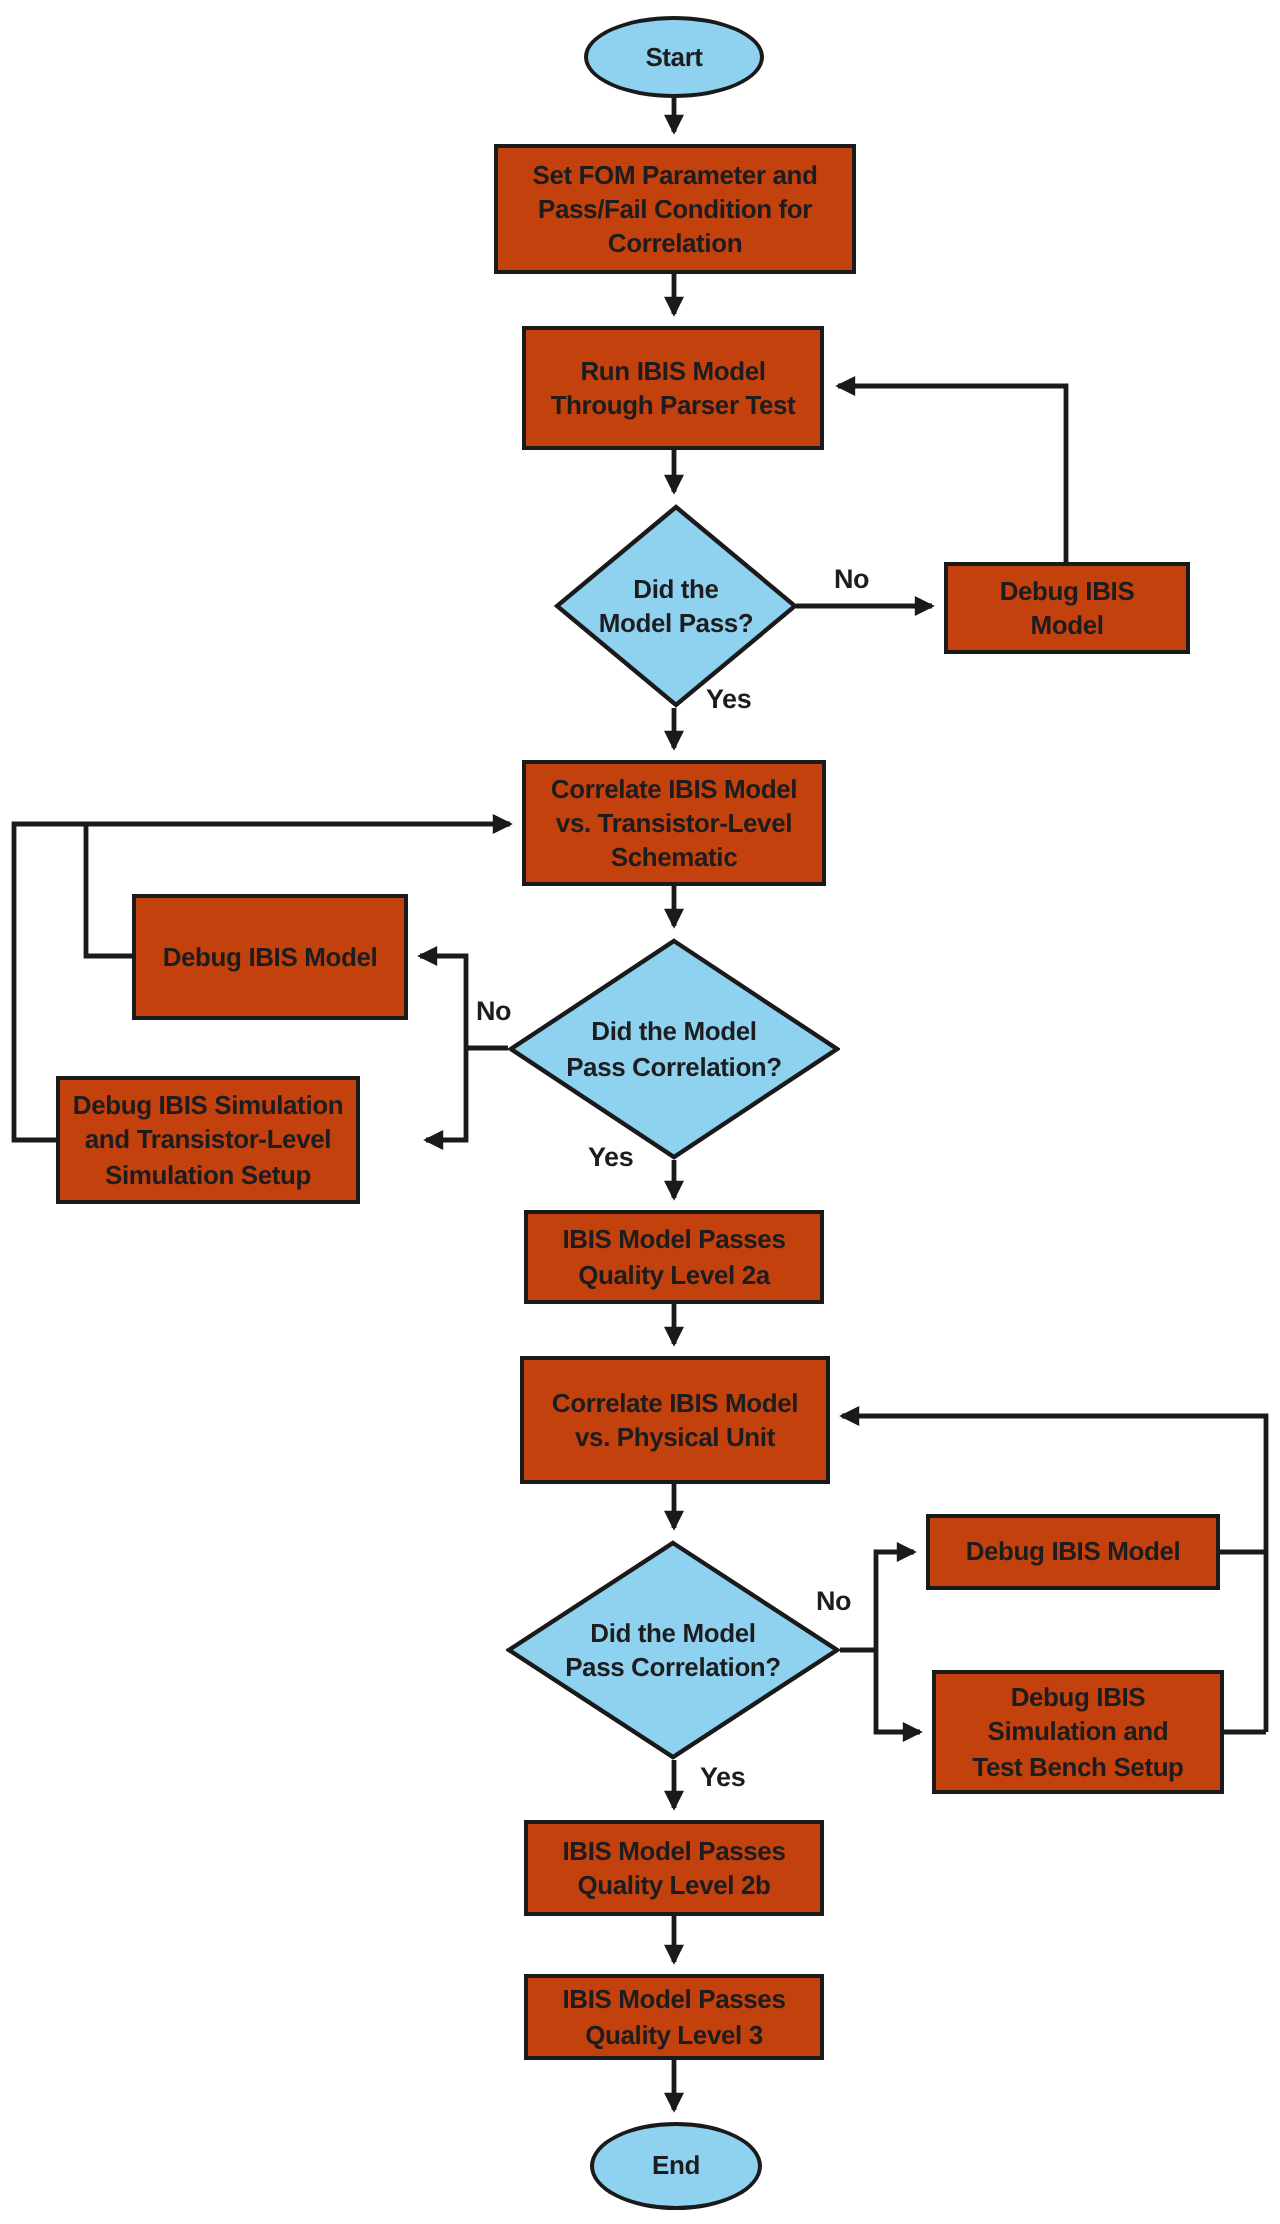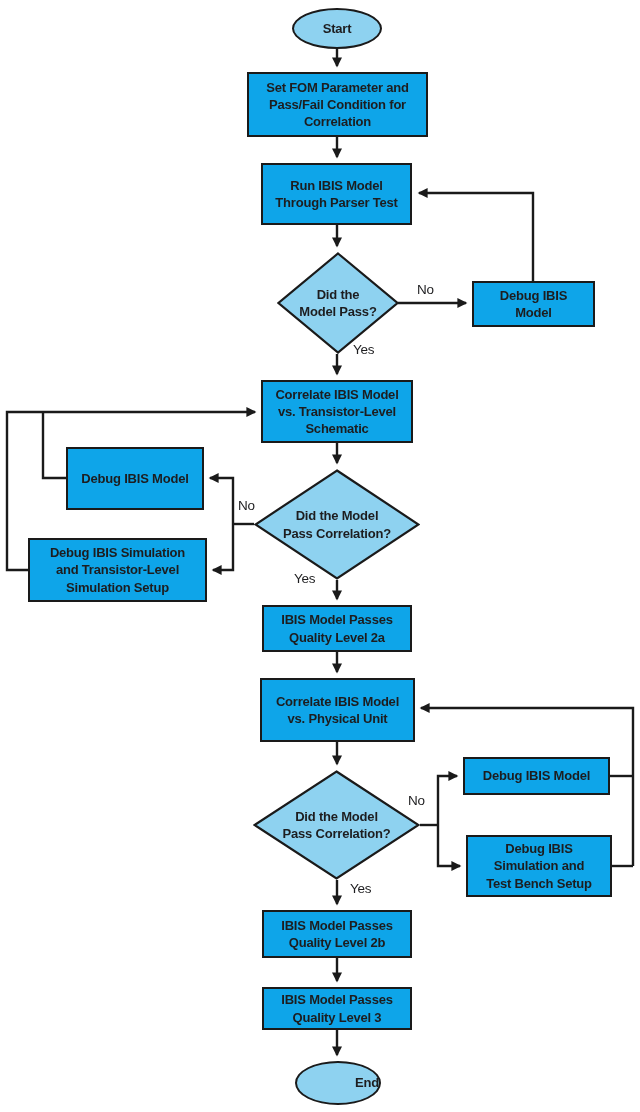--- a/index.html
+++ b/index.html
@@ -18,37 +18,37 @@
     text-align:center;
     box-sizing:border-box;
     color:#1d1d1f;
     font-weight:bold;
     font-size:13px;
     line-height:1.33;
     letter-spacing:-0.2px;
     white-space:pre-line;
   }
   .process{
-    background:#0ea5e9;
+    background:#c2410c;
     border:2px solid #1a1a1a;
   }
   .terminal{
     background:#8ed2f0;
     border:2px solid #1a1a1a;
     border-radius:50%;
   }
   .decision{background:transparent;border:none;padding:0;}
   .decision svg{position:absolute;left:0;top:0;}
   .decision .dlabel{
     position:relative;z-index:2;
     white-space:pre-line;
   }
   .edge-label{
     position:absolute;
-    font-size:13.5px;font-weight:normal;color:#1d1d1f;
+    font-size:13.5px;font-weight:bold;color:#1d1d1f;
     letter-spacing:-0.2px;
   }
 </style>
 </head>
 <body>
 
 <div id="canvas">
 
   <svg id="wires" width="640" height="1112" viewBox="0 0 640 1112">
     <defs>
@@ -79,39 +79,39 @@
       <path d="M612 866 L633 866"></path>
       <path d="M633 866 L633 708 L421 708" marker-end="url(#arrow)"></path>
       <path d="M337 880 L337 904" marker-end="url(#arrow)"></path>
       <path d="M337 958 L337 981" marker-end="url(#arrow)"></path>
       <path d="M337 1030 L337 1055" marker-end="url(#arrow)"></path>
     </g>
   </svg>
 
   <div class="node terminal" style="left:292px;top:8px;width:90px;height:41px;"><span>Start</span></div>
 
-  <div class="node terminal" style="left:295px;top:1061px;width:86px;height:44px;justify-content:flex-end;"><span>End</span></div>
+  <div class="node terminal" style="left:295px;top:1061px;width:86px;height:44px;"><span>End</span></div>
 
   <div class="node process" style="left:247px;top:72px;width:181px;height:65px;"><span>Set FOM Parameter and
 Pass/Fail Condition for
 Correlation</span></div>
 
   <div class="node process" style="left:261px;top:163px;width:151px;height:62px;"><span>Run IBIS Model
 Through Parser Test</span></div>
 
   <div class="node process" style="left:472px;top:281px;width:123px;height:46px;"><span>Debug IBIS
 Model</span></div>
 
   <div class="node process" style="left:261px;top:380px;width:152px;height:63px;"><span>Correlate IBIS Model
 vs. Transistor-Level
 Schematic</span></div>
 
   <div class="node process" style="left:66px;top:447px;width:138px;height:63px;"><span>Debug IBIS Model</span></div>
 
-  <div class="node process" style="left:28px;top:538px;width:179px;height:64px;"><span>Debug IBIS Simulation
+  <div class="node process" style="left:28px;top:538px;width:152px;height:64px;"><span>Debug IBIS Simulation
 and Transistor-Level
 Simulation Setup</span></div>
 
   <div class="node process" style="left:262px;top:605px;width:150px;height:47px;"><span>IBIS Model Passes
 Quality Level 2a</span></div>
 
   <div class="node process" style="left:260px;top:678px;width:155px;height:64px;"><span>Correlate IBIS Model
 vs. Physical Unit</span></div>
 
   <div class="node process" style="left:463px;top:757px;width:147px;height:38px;"><span>Debug IBIS Model</span></div>

